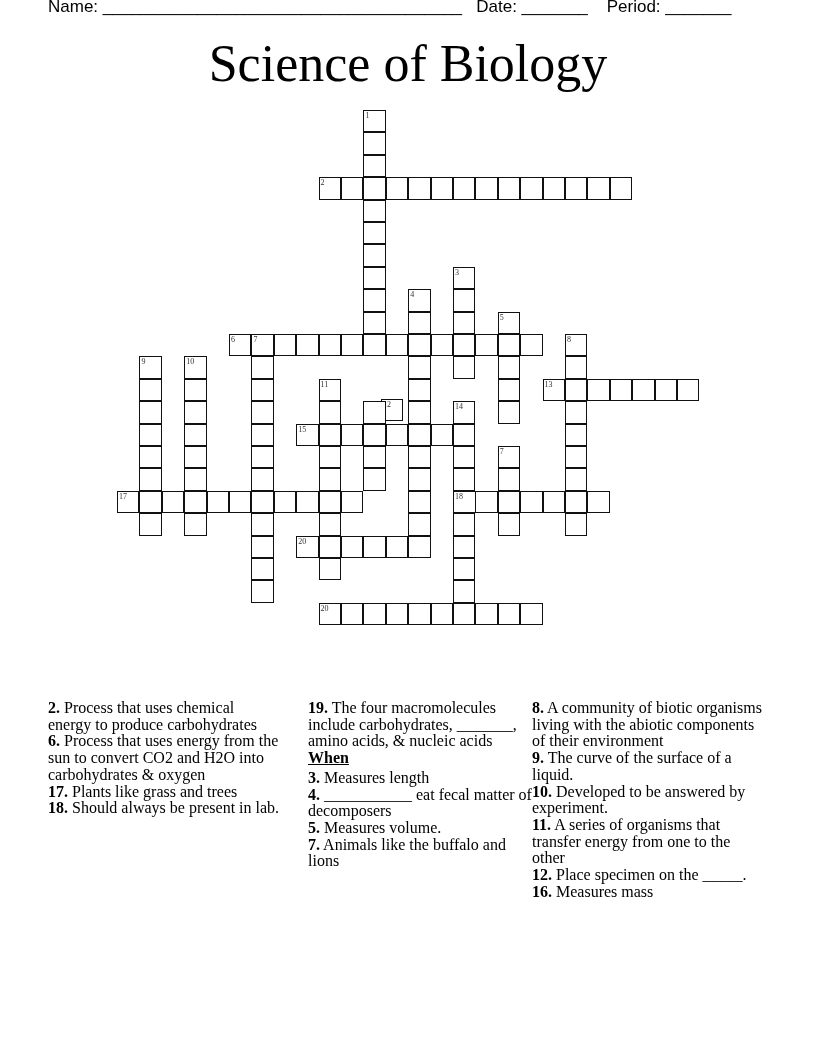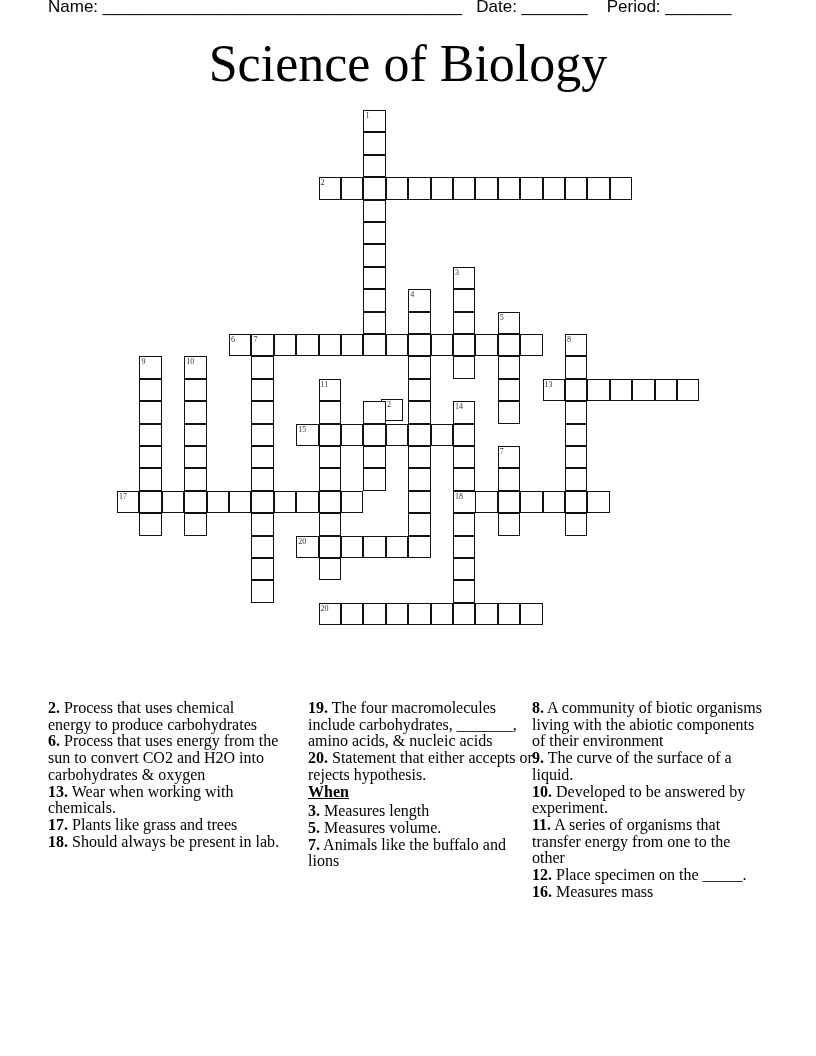--- a/index.html
+++ b/index.html
@@ -233,30 +233,29 @@
     <div class="cell" style="left: 291.2px; top: 492.8px;"></div>
     <div class="cell" style="left: 313.6px; top: 492.8px;"></div>
     <div class="cell" style="left: 358.4px; top: 492.8px;"></div>
     <div class="cell" style="left: 380.8px; top: 492.8px;"></div>
     <div class="cell" style="left: 403.2px; top: 492.8px;"></div>
   </div>
 
 <div class="clues col1">
   <span class="clue"><b>2.</b><span> Process that uses chemical energy to produce carbohydrates</span></span>
   <span class="clue"><b>6.</b><span> Process that uses energy from the sun to convert CO2 and H2O into carbohydrates &amp; oxygen</span></span>
-  <span class="clue"><b>13.</b><span> Wear when working with chemicals.</span></span>
   <span class="clue"><b>17.</b><span> Plants like grass and trees</span></span>
   <span class="clue"><b>18.</b><span> Should always be present in lab.</span></span>
 </div>
 
 <div class="clues col2">
   <span class="clue"><b>19.</b><span> The four macromolecules include carbohydrates, _______, amino acids, &amp; nucleic acids</span></span>
-  <span class="clue"><b>20.</b><span> Statement that either accepts or rejects hypothesis.</span></span>
   <span class="heading">When</span>
   <span class="clue"><b>3.</b><span> Measures length</span></span>
+  <span class="clue"><b>4.</b><span> ___________ eat fecal matter of decomposers</span></span>
   <span class="clue"><b>5.</b><span> Measures volume.</span></span>
   <span class="clue"><b>7.</b><span> Animals like the buffalo and lions</span></span>
 </div>
 
 <div class="clues col3">
   <span class="clue"><b>8.</b><span> A community of biotic organisms living with the abiotic components of their environment</span></span>
   <span class="clue"><b>9.</b><span> The curve of the surface of a liquid.</span></span>
   <span class="clue"><b>10.</b><span> Developed to be answered by experiment.</span></span>
   <span class="clue"><b>11.</b><span> A series of organisms that transfer energy from one to the other</span></span>
   <span class="clue"><b>12.</b><span> Place specimen on the _____.</span></span>

